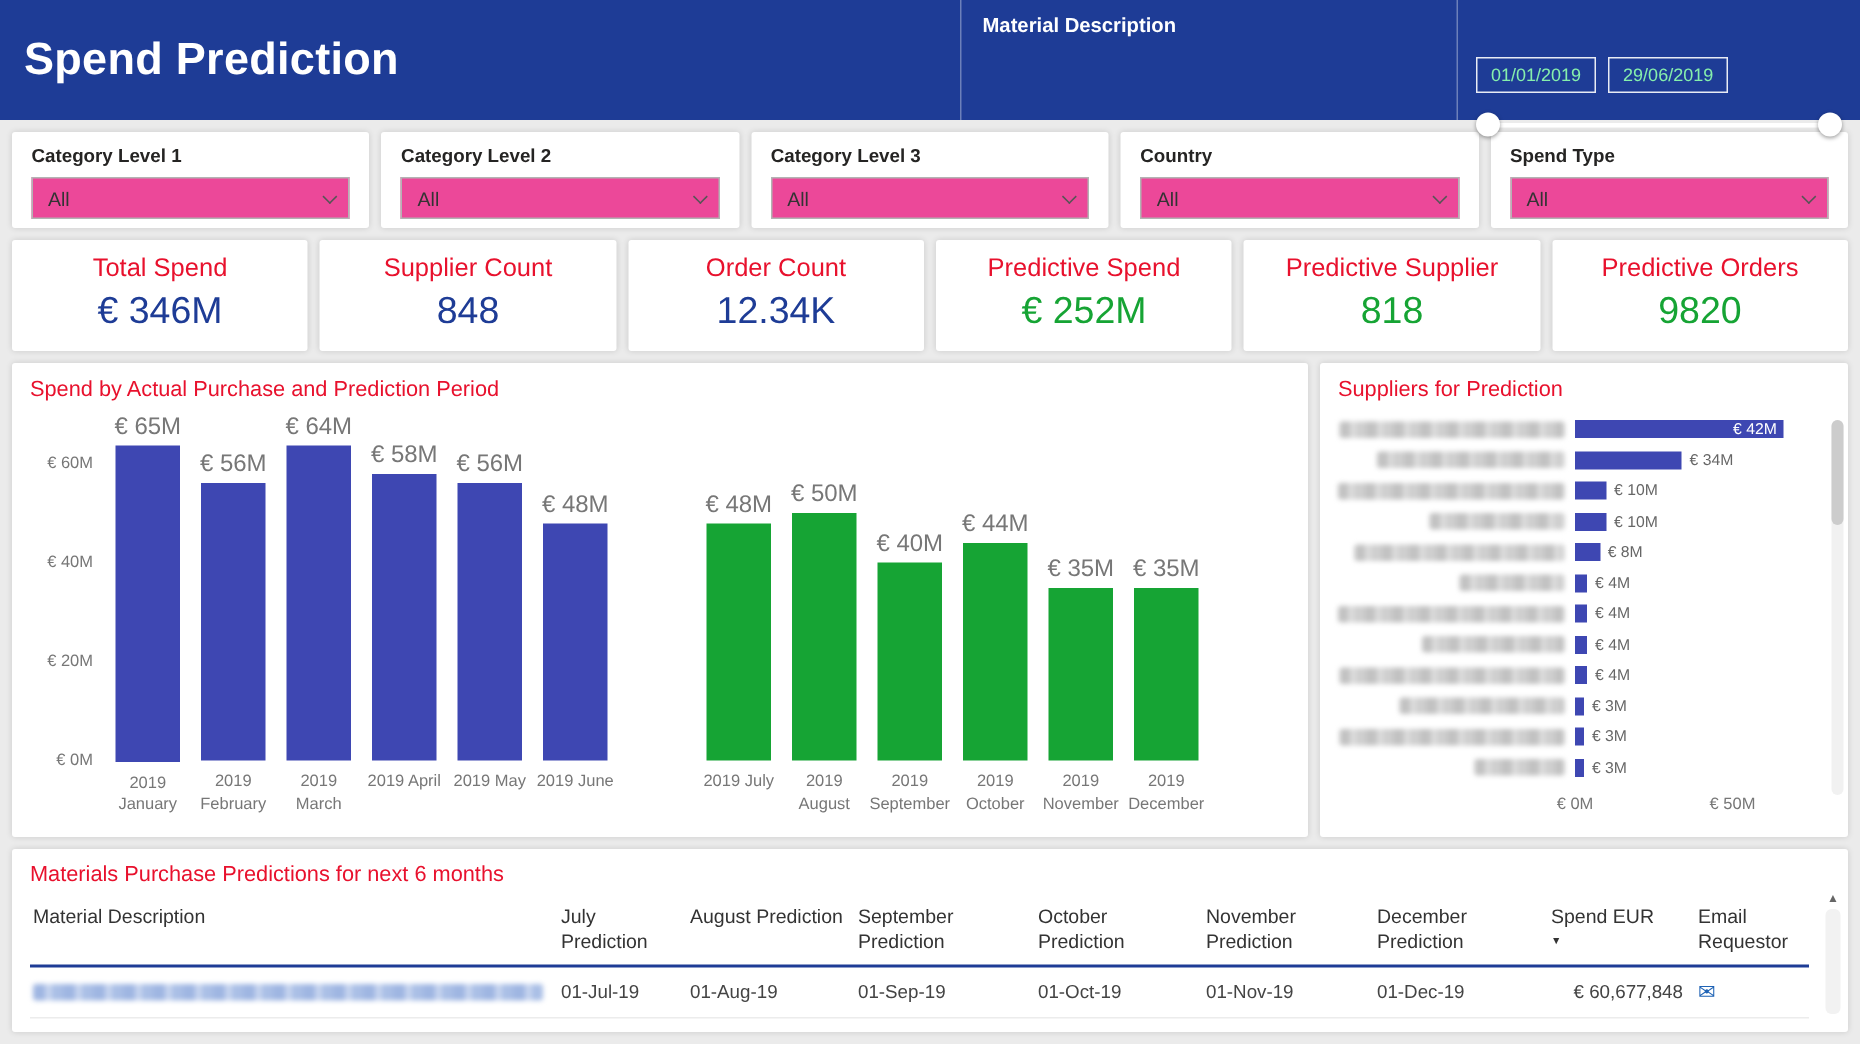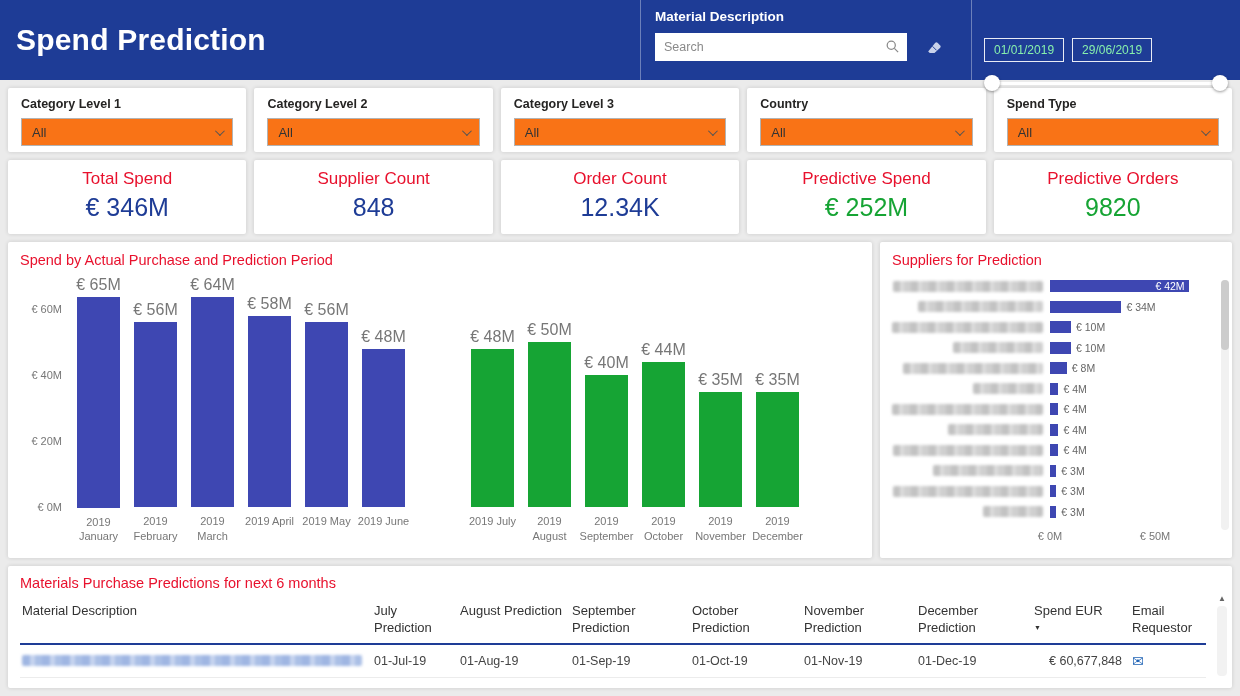--- a/index.html
+++ b/index.html
@@ -34,21 +34,21 @@
   .slider .handle.left{ left:0; } .slider .handle.right{ right:0; }
 
   
   .main{ padding:8px; display:flex; flex-direction:column; gap:8px; height:616px; overflow:hidden; }
 
   
   .filters{ display:flex; gap:8px; }
   .filter{ flex:1; height:64px; padding:9px 13px; }
   .filter-label{ font-size:12.5px; font-weight:bold; color:#252423; }
   .select{ margin-top:7px; height:28px; border:1px solid #b3b3b3; display:flex; align-items:center;
-    justify-content:space-between; padding:0 10px; cursor:pointer; background:#f97316; }
+    justify-content:space-between; padding:0 10px; cursor:pointer; background:#ec4899; }
   .select-value{ font-size:13px; color:#333; }
   .chev{ width:7px; height:7px; border-right:1.4px solid #555; border-bottom:1.4px solid #555;
     transform:rotate(45deg) translateY(-2px); }
 
   
   .kpis{ display:flex; gap:8px; }
   .kpi{ flex:1; height:74px; text-align:center; padding-top:9px; }
   .kpi-title{ font-size:17px; color:var(--accent-red); }
   .kpi-value{ font-size:25px; margin-top:4px; }
   .val-blue{ color:var(--header-blue); } .val-green{ color:var(--prediction-green); }
@@ -103,33 +103,20 @@
   .tscroll .track{ width:10px; height:70px; background:#f2f2f2; margin:3px auto 0; border-radius:4px; }
 </style>
 </head>
 <body>
 
 <header class="topbar">
   <div class="page-title">Spend Prediction</div>
 
   <div class="search-panel">
     <div class="search-label">Material Description</div>
-    <div class="search-row">
-      <div class="search-box">
-        <input type="text" placeholder="Search" style="">
-        <svg class="search-glyph" width="15" height="15" viewBox="0 0 24 24">
-          <circle cx="10" cy="10" r="6.5" fill="none" stroke="#8a8a8a" stroke-width="2"></circle>
-          <line x1="15" y1="15" x2="21" y2="21" stroke="#8a8a8a" stroke-width="2"></line>
-        </svg>
-      </div>
-      <svg class="eraser" width="19" height="19" viewBox="0 0 24 24">
-        <path d="M4 17 L13 6 a2 2 0 0 1 2.8 0 l3.4 3.4 a2 2 0 0 1 0 2.8 L12 19 H6 Z" fill="#c9d2ea"></path>
-        <path d="M9.5 10.5 l5 5" stroke="#1e3c96" stroke-width="1.2"></path>
-      </svg>
-    </div>
   </div>
 
   <div class="date-panel">
     <div class="date-boxes">
       <div class="date-box">01/01/2019</div>
       <div class="date-box">29/06/2019</div>
     </div>
     <div class="slider">
       <div class="track"></div>
       <div class="handle left"></div>
@@ -187,20 +174,24 @@
       <div class="kpi-title">Supplier Count</div>
       <div class="kpi-value val-blue">848</div>
     </div>
     <div class="card kpi">
       <div class="kpi-title">Order Count</div>
       <div class="kpi-value val-blue">12.34K</div>
     </div>
     <div class="card kpi">
       <div class="kpi-title">Predictive Spend</div>
       <div class="kpi-value val-green">€ 252M</div>
+    </div>
+    <div class="card kpi">
+      <div class="kpi-title">Predictive Supplier</div>
+      <div class="kpi-value val-green">818</div>
     </div>
     <div class="card kpi">
       <div class="kpi-title">Predictive Orders</div>
       <div class="kpi-value val-green">9820</div>
     </div>
   </section>
 
   <section class="charts">
     <div class="card chart-card">
       <div class="chart-title">Spend by Actual Purchase and Prediction Period</div>

